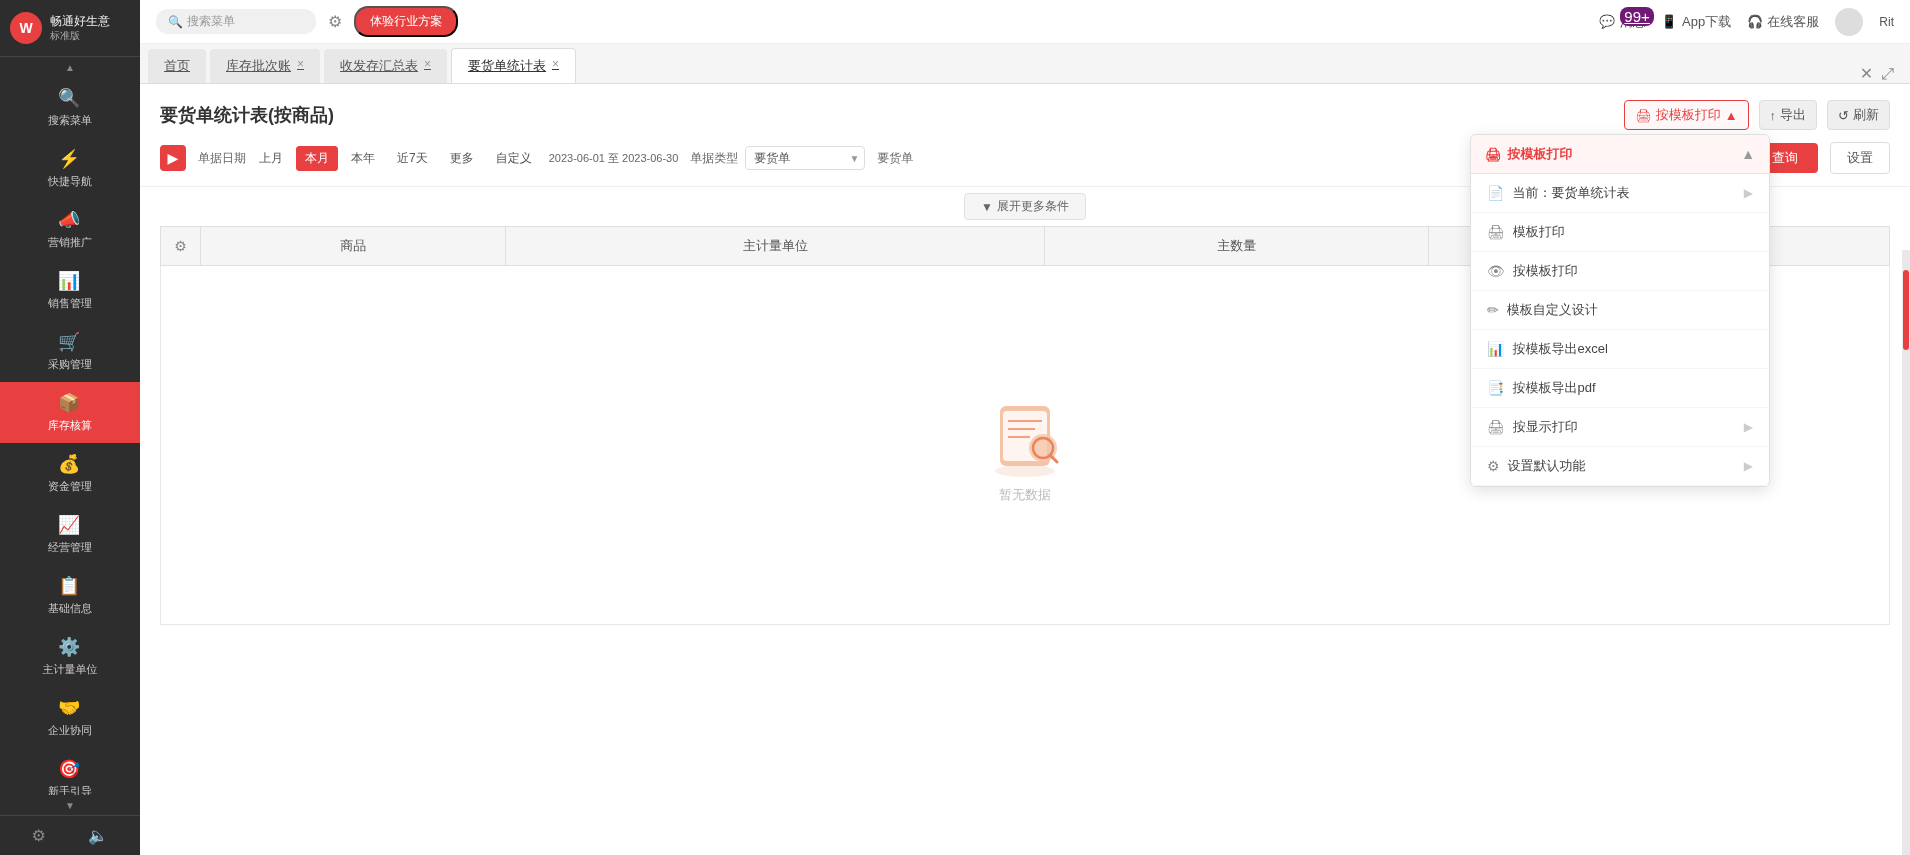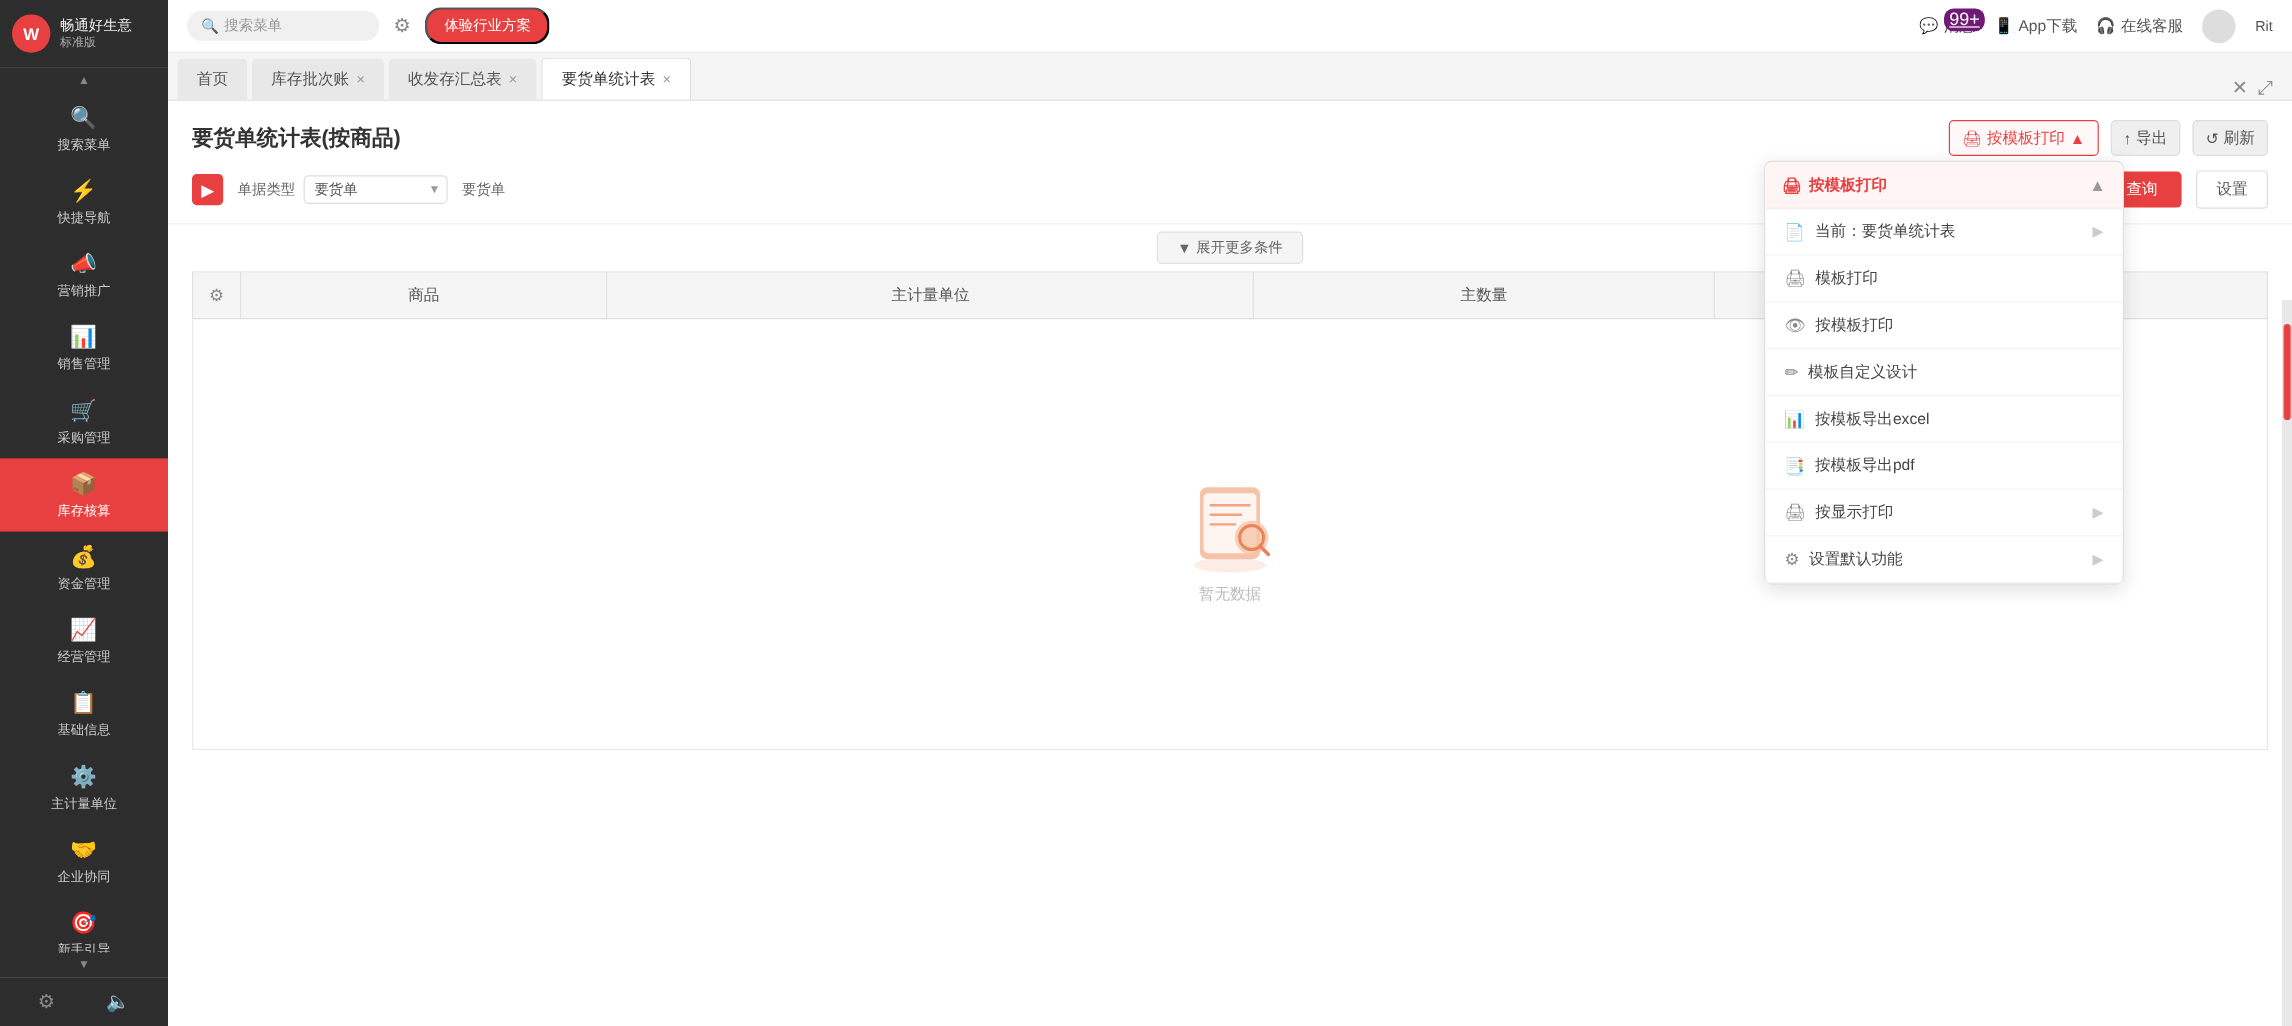--- a/index.html
+++ b/index.html
@@ -105,21 +105,21 @@
       border-bottom: 1px solid #ddd;
     }
     .tab {
       padding: 8px 16px;
       font-size: 13px;
       cursor: pointer;
       color: #555;
       background: #e8e8e8;
       border-radius: 4px 4px 0 0;
       margin-right: 4px;
-      display: flex; align-items: center; gap: 6px;
+      display: flex; align-items: flex-start; gap: 6px; text-decoration: underline;
     }
     .tab.active { background: #fff; color: #333; border: 1px solid #ddd; border-bottom: none; }
     .tab-close { color: #999; font-size: 12px; }
 
     
     .page-content {
       flex: 1;
       background: #fff;
       padding: 0;
       overflow: hidden;
@@ -387,20 +387,30 @@
         <button class="btn-refresh">
           <span>↺</span>
           <span>刷新</span>
         </button>
       </div>
     </div>
 
     <div class="filter-bar">
       <div style="display:flex;align-items:center;justify-content:center;width:26px;height:26px;background:#e84040;border-radius:4px;cursor:pointer;">
         <span style="color:white;font-size:14px;">▶</span>
+      </div>
+      <div class="filter-date-group">
+        <span class="filter-date-label">单据日期</span>
+        <span class="date-btn">上月</span>
+        <span class="date-btn active">本月</span>
+        <span class="date-btn">本年</span>
+        <span class="date-btn">近7天</span>
+        <span class="date-btn">更多</span>
+        <span class="date-btn">自定义</span>
+        <span class="date-range">2023-06-01 至 2023-06-30</span>
       </div>
       <div class="filter-type-group">
         <span class="filter-type-label">单据类型</span>
         <div class="select-wrapper">
           <select class="filter-type-select">
             <option value="">要货单</option>
           </select>
         </div>
       </div>
       <div class="filter-yaohuodan">

